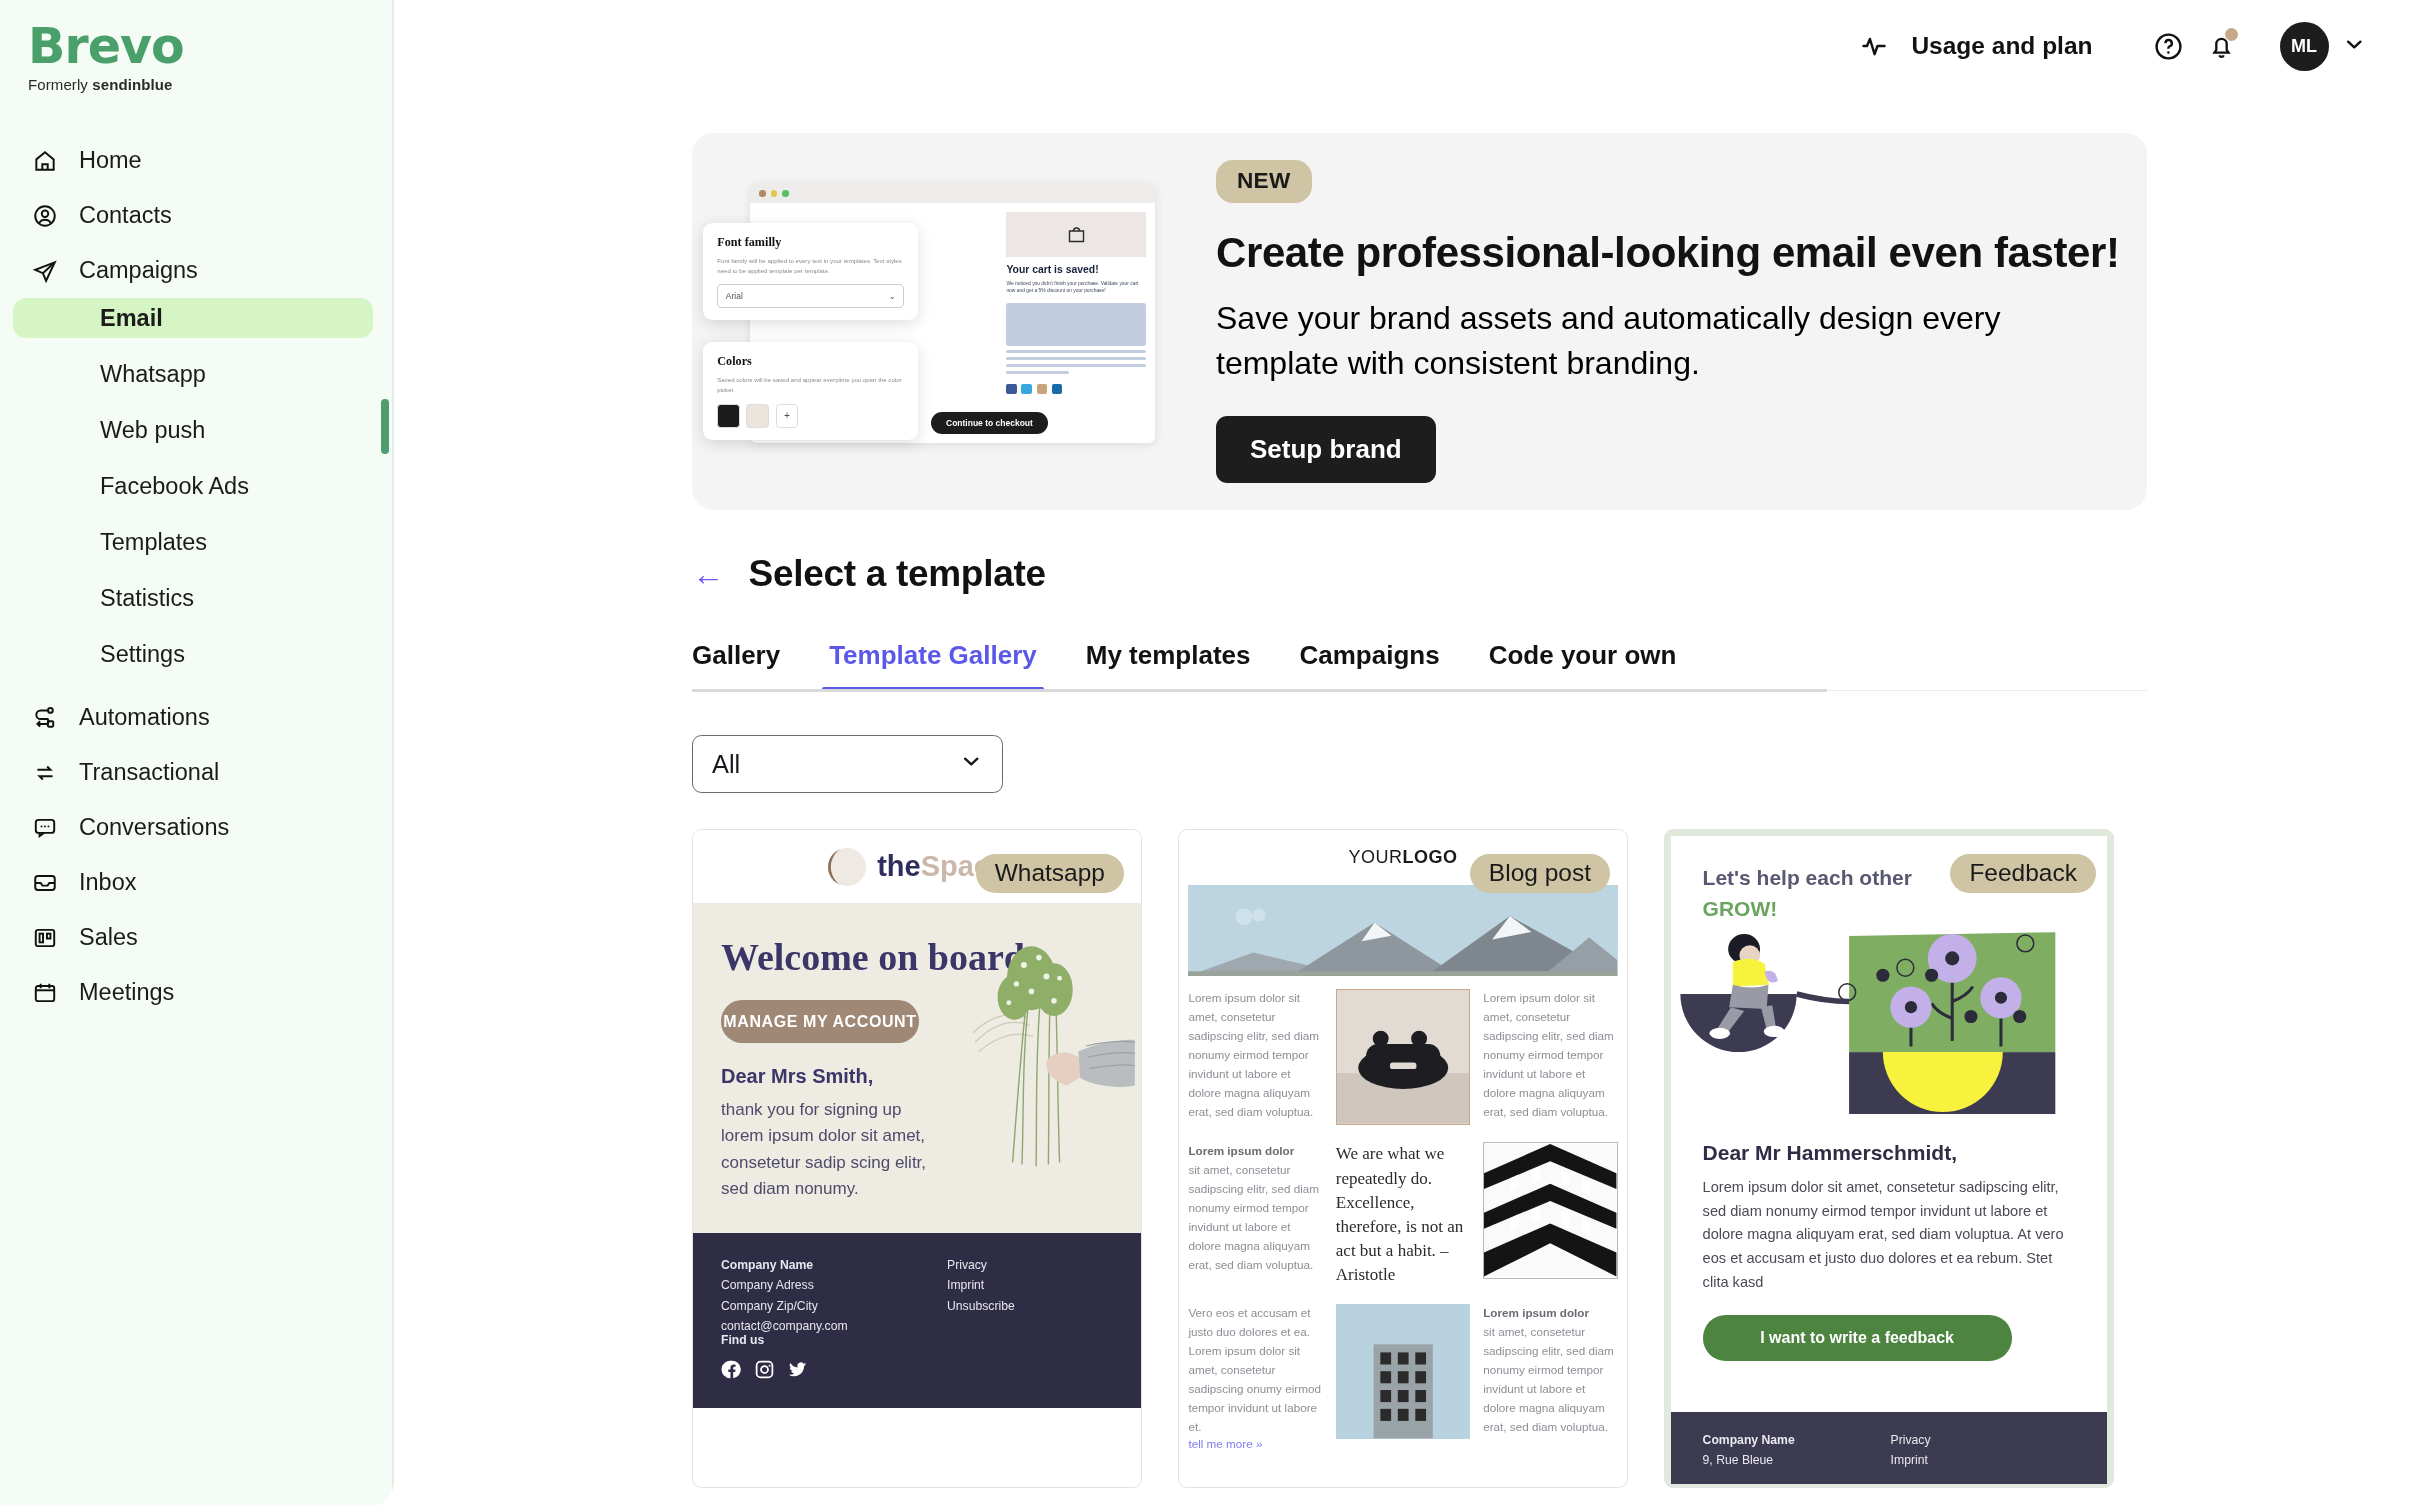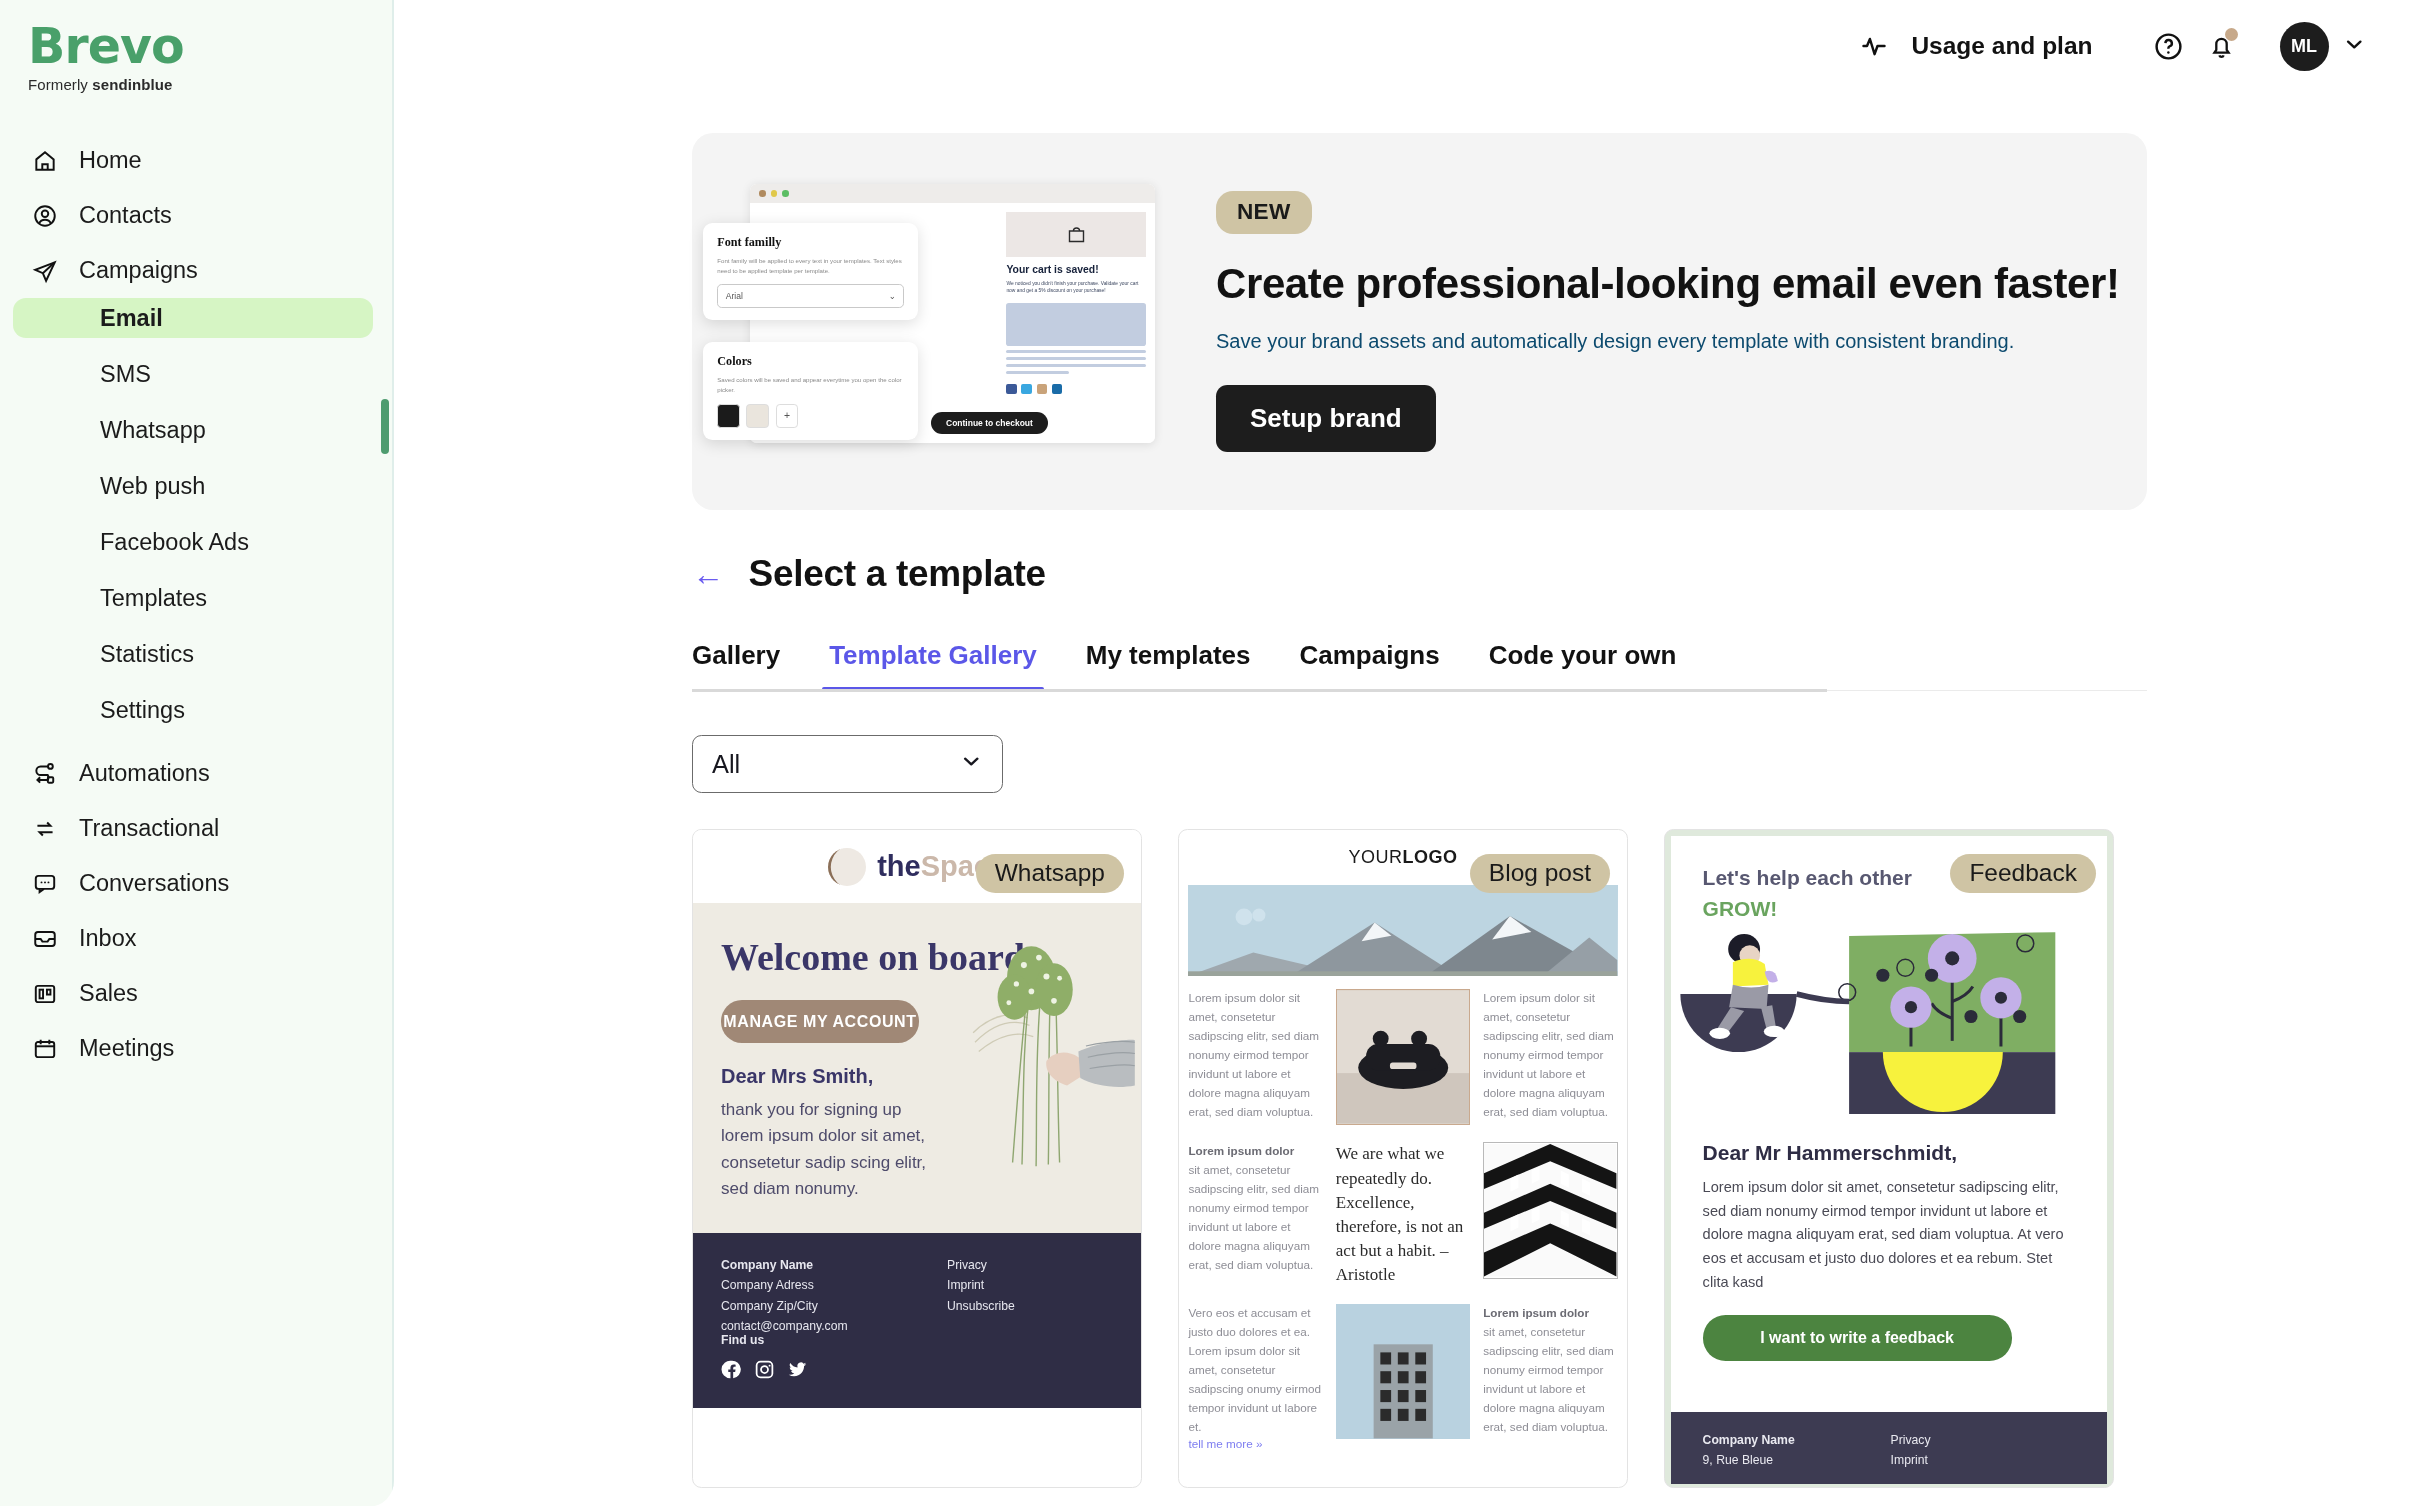--- a/index.html
+++ b/index.html
@@ -84,21 +84,21 @@
   .promo-img { width: 490px; height: 377px; position:relative; flex:0 0 490px; }
   .promo-text { padding-left: 34px; }
   .badge-new {
     display:inline-block; background:#cfc4a4; color:#1a1a1a;
     font-size:22.6px; font-weight:700; border-radius:17px; padding:8.5px 21px;
     letter-spacing:0.3px;
   }
   .promo-h {
     font-size: 42px; font-weight: 700; color:#121212; margin-top: 26px; letter-spacing:-0.4px;
   }
-  .promo-p { font-size:20px; color:#0c4a6e; margin-top:19px; line-height:1.42; max-width:885px;}
+  .promo-p { font-size:32px; color:#000000; margin-top:19px; line-height:1.42; max-width:885px;}
   .btn-dark {
     display:inline-block; margin-top:30px; background:#1d1d1d; color:#fff;
     font-size:26px; font-weight:700; border:none; border-radius:11.3px;
     padding:18px 34px; cursor:pointer;
   }
 
   
   .mock-win { position:absolute; left:58px; top:51px; width:405px; height:259px; background:#fff; border-radius:6.6px; box-shadow:0 1.9px 9.4px rgba(0,0,0,.10); overflow:hidden;}
   .mock-bar { height:19px; background:#eeecea; display:flex; align-items:center; gap:4.7px; padding-left:9.4px;}
   .mock-dot { width:6.6px;height:6.6px;border-radius:50%;}
@@ -251,23 +251,20 @@
           <svg viewBox="0 0 24 24">
               <path d="M21 4 3 11l7 3 3 7z"></path>
               <path d="M10 14 21 4"></path>
             </svg>
         </span>
         <span>Campaigns</span>
       </div>
 
       <div class="subnav-item active">
         <span>Email</span>
-      </div>
-      <div class="subnav-item">
-        <span>SMS</span>
       </div>
       <div class="subnav-item">
         <span>Whatsapp</span>
       </div>
       <div class="subnav-item">
         <span>Web push</span>
       </div>
       <div class="subnav-item">
         <span>Facebook Ads</span>
       </div>

